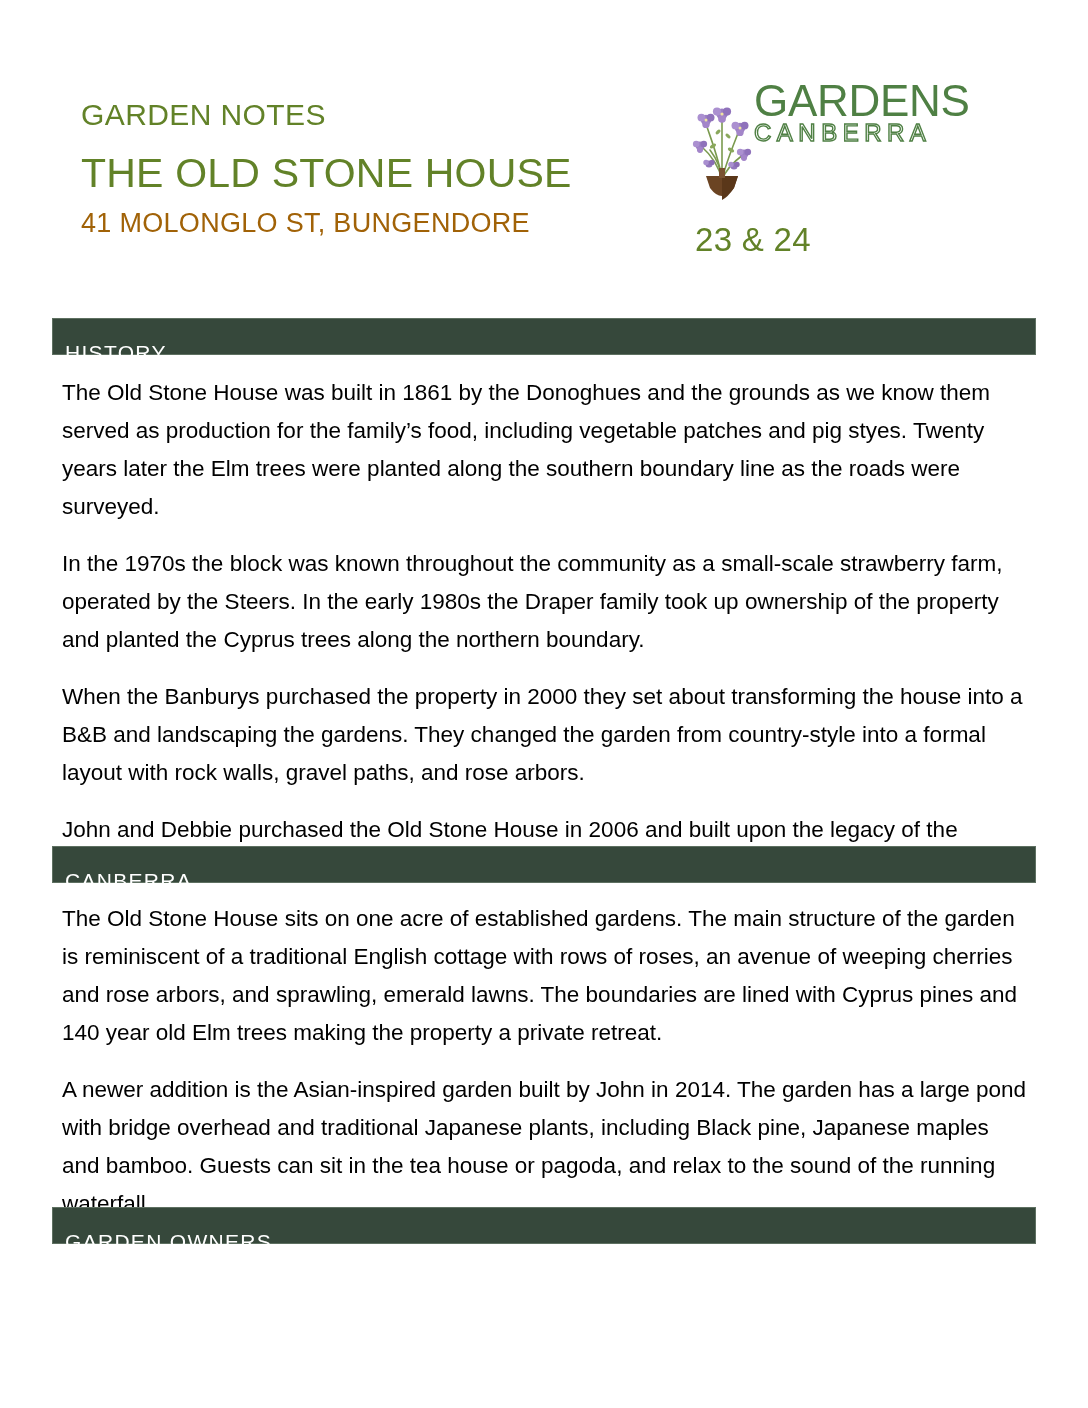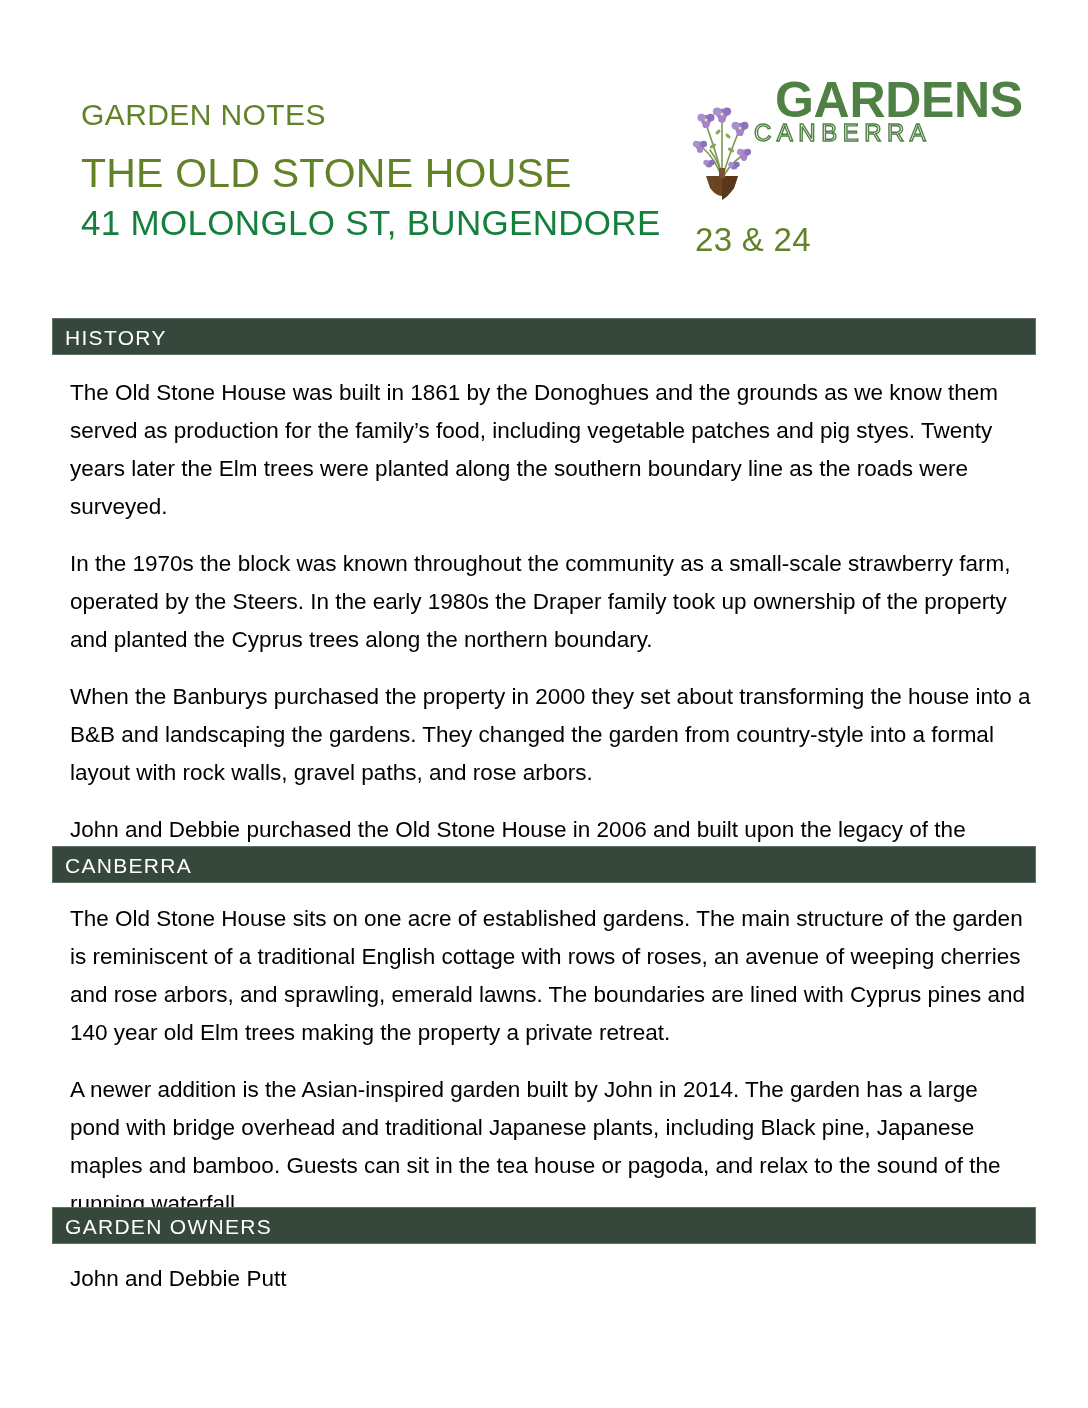--- a/index.html
+++ b/index.html
@@ -46,24 +46,24 @@
   .t-main {
     font-size: 41px;
     line-height: 54px;
     letter-spacing: 0.2px;
     color: #628228;
     font-weight: normal;
     white-space: nowrap;
     margin-top: 12px;
   }
   .t-addr {
-    font-size: 35px;
+    font-size: 27px;
     line-height: 42px;
     letter-spacing: 0.3px;
-    color: #15803d;
+    color: #a16207;
     font-weight: normal;
     white-space: nowrap;
     margin-top: 2px;
   }
 
   
   .logo-block {
     position: absolute;
     left: 686px;
     top: 84px;
@@ -84,26 +84,25 @@
     width: 270px;
   }
   .logo-open {
     font-size: 51px;
     line-height: 49px;
     font-weight: bold;
     color: #4f8044;
     letter-spacing: -0.5px;
   }
   .logo-gardens {
-    font-size: 50px;
+    font-size: 44px;
     line-height: 37px;
-    font-weight: bold;
+    font-weight: normal;
     color: #4f8044;
     letter-spacing: -0.3px;
-    margin-left: 21px;
   }
   .logo-canberra {
     font-size: 24px;
     line-height: 26px;
     font-weight: normal;
     color: #ffffff;
     letter-spacing: 5.5px;
     -webkit-text-stroke: 1.4px #4f8044;
     margin-top: 1px;
   }
@@ -137,40 +136,40 @@
     width: 984px;
     height: 37px;
     background: #36483b;
     box-sizing: border-box;
     border: 1px solid #5e7061;
     box-shadow: inset 0 0 0 1px #36483b;
   }
   .section-bar span {
     position: absolute;
     left: 12px;
-    top: 7px;
+    top: 22px;
     font-size: 21px;
     line-height: 24px;
     letter-spacing: 1.3px;
     color: #ffffff;
     font-weight: normal;
     white-space: nowrap;
   }
 
   
   .body-block {
     position: absolute;
     left: 62px;
     width: 970px;
   }
   .para {
     font-size: 22.5px;
     line-height: 38px;
     color: #000000;
-    margin: 0 0 19px 8px;
+    margin: 0 0 19px 0;
     text-align: left;
   }
   .para:last-child { margin-bottom: 0; }
 </style>
 </head>
 <body>
 
 <div class="page">
 
   <div class="header">
@@ -279,17 +278,14 @@
     <span>CANBERRA</span>
   </div>
   <div class="body-block" style="top:900px;">
     <p class="para">The Old Stone House sits on one acre of established gardens. The main structure of the garden is reminiscent of a traditional English cottage with rows of roses, an avenue of weeping cherries and rose arbors, and sprawling, emerald lawns. The boundaries are lined with Cyprus pines and 140 year old Elm trees making the property a private retreat.</p>
     <p class="para">A newer addition is the Asian-inspired garden built by John in 2014. The garden has a large pond with bridge overhead and traditional Japanese plants, including Black pine, Japanese maples and bamboo.  Guests can sit in the tea house or pagoda, and relax to the sound of the running waterfall.</p>
   </div>
 
   <div class="section-bar" style="top:1207px;">
     <span>GARDEN OWNERS</span>
   </div>
-  <div class="body-block" style="top:1260px;">
-    <p class="para">John and Debbie Putt</p>
-  </div>
 
 </div>
 
 </body></html>

